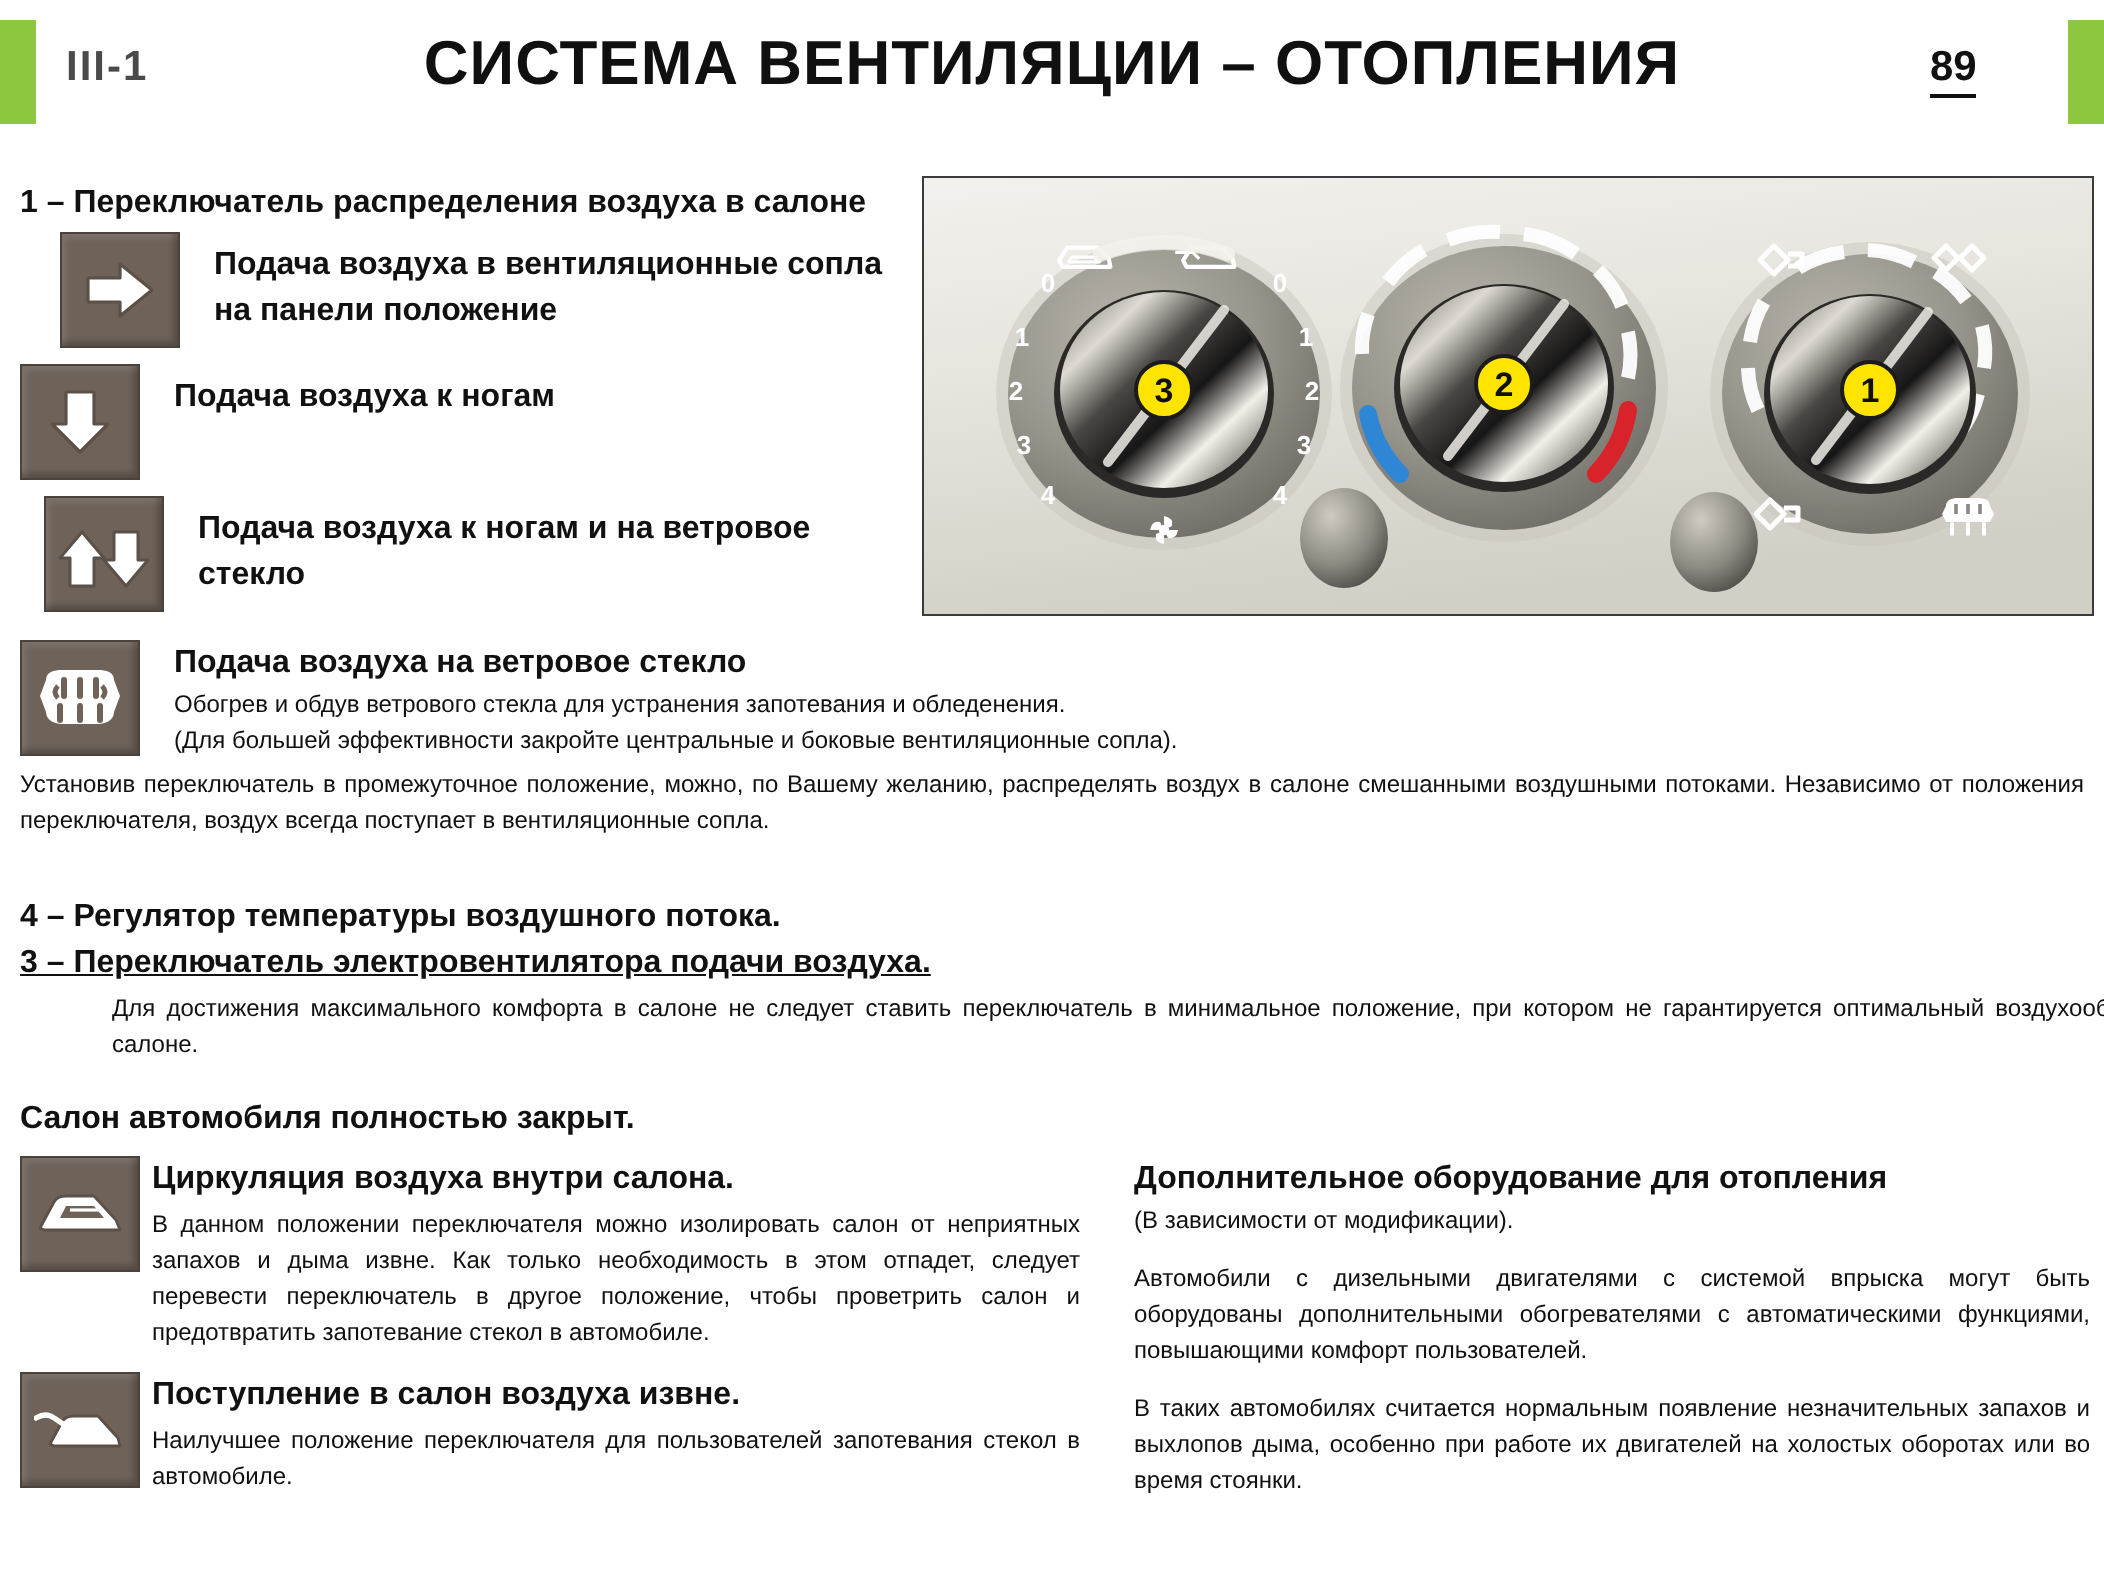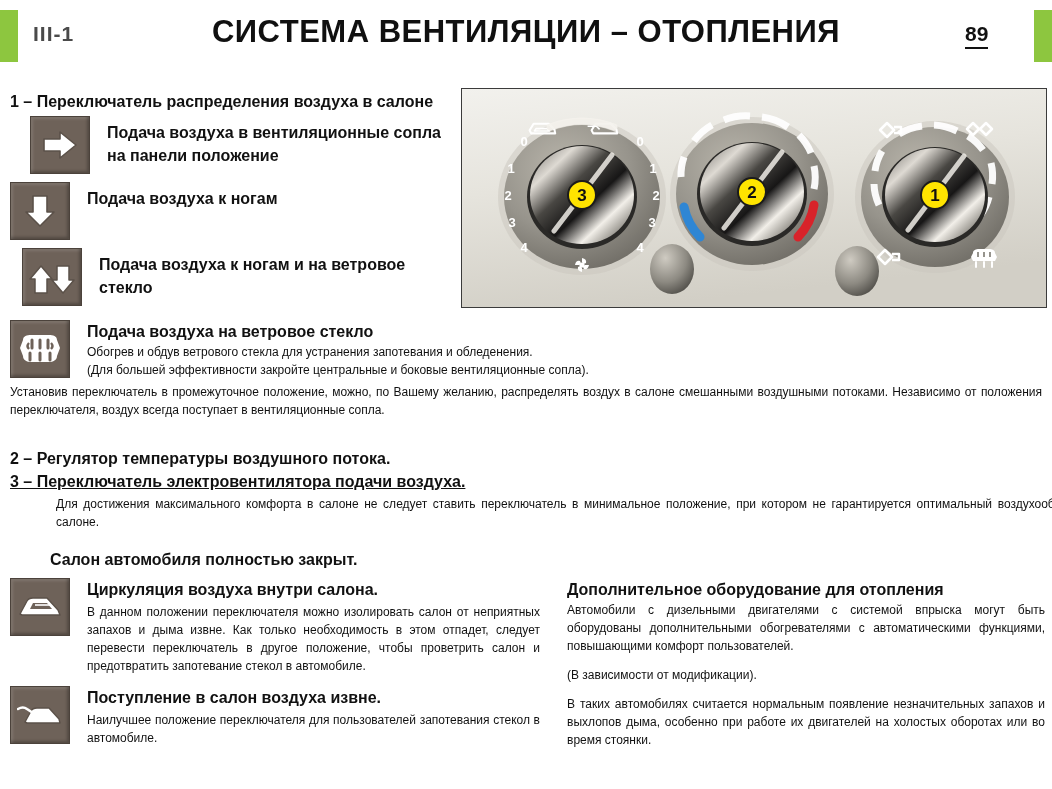--- a/index.html
+++ b/index.html
@@ -71,26 +71,26 @@
     border:1px solid #3b3b3b;
     background:linear-gradient(170deg,#efeeea 0%,#e7e5df 35%,#dedbd3 70%,#d4d1c8 100%);
     overflow:hidden;
   }
 
   
   .p-intro{position:absolute;left:10px;top:383px;width:1032px;}
   .p-2{position:absolute;left:10px;top:447px;width:600px;}
   .p-3{position:absolute;left:10px;top:470px;width:600px;text-decoration:underline;}
   .p-comfort{position:absolute;left:10px;top:495px;width:1032px;margin-left:46px;}
-  .p-closed{position:absolute;left:10px;top:548px;width:600px;margin-left:40px;}
+  .p-closed{position:absolute;left:10px;top:548px;width:600px;}
 
   
   .b-left{position:absolute;left:10px;top:578px;width:530px;}
   .b-right{position:absolute;left:567px;top:578px;width:478px;}
-  .blk{display:flex;align-items:flex-start;gap:17px;margin-bottom:11px;}
+  .blk{display:flex;align-items:flex-start;gap:6px;margin-bottom:11px;}
   .blk .txt{flex:1;}
   .blk .txt .lbl-head{margin-bottom:2px;}
   .para{margin-bottom:11px;}
 </style>
 </head>
 <body>
 
 <div class="header">
   <div class="green-bar left"></div>
   <div class="green-bar right"></div>
@@ -307,21 +307,21 @@
       <ellipse cx="473" cy="108" rx="53" ry="50" fill="#2a2927"></ellipse>
       <ellipse cx="473" cy="106" rx="50" ry="47" fill="url(#capG)"></ellipse>
       <path d="M446 141 L502 67" stroke="#efece6" stroke-width="5" opacity=".85" stroke-linecap="round"></path>
       <circle cx="473" cy="106" r="14" fill="#ffe400" stroke="#1b1b1b" stroke-width="2"></circle>
       <text x="473" y="112" text-anchor="middle" font-family="Liberation Sans, sans-serif" font-size="17" font-weight="bold" fill="#101010">1</text>
     </g>
   </svg>
 </div>
 
 <div class="p-intro body-txt just">Установив переключатель в промежуточное положение, можно, по Вашему желанию, распределять воздух в салоне смешанными воздушными потоками. Независимо от положения переключателя, воздух всегда поступает в вентиляционные сопла.</div>
-<div class="p-2 lbl-head">2 – Регулятор температуры воздушного потока.</div>
+<div class="p-2 lbl-head">4 – Регулятор температуры воздушного потока.</div>
 <div class="p-3 lbl-head">3 – Переключатель электровентилятора подачи воздуха.</div>
 <div class="p-comfort body-txt just">Для достижения максимального комфорта в салоне не следует ставить переключатель в минимальное положение, при котором не гарантируется оптимальный воздухообмен в салоне.</div>
 <div class="p-closed lbl-head">Салон автомобиля полностью закрыт.</div>
 
 <div class="b-left">
 
   <div class="blk">
     <div class="icon-tile">
       <svg width="46" height="30" viewBox="0 0 46 30">
         <path d="M3 22 L10 9 C11 7,13 6,16 6 H30 L41 18 L43 23 H5 Z" fill="#ffffff" stroke="#5b5149" stroke-width="1.4" stroke-linejoin="round"></path>
@@ -346,16 +346,16 @@
     <div class="txt">
       <div class="lbl-head">Поступление в салон воздуха извне.</div>
       <div class="body-txt just">Наилучшее положение переключателя для пользователей запотевания стекол в автомобиле.</div>
     </div>
   </div>
 
 </div>
 
 <div class="b-right">
   <div class="lbl-head">Дополнительное оборудование для отопления</div>
+  <div class="body-txt" style="margin-bottom:11px;">(В зависимости от модификации).</div>
   <div class="body-txt just para">Автомобили с дизельными двигателями с системой впрыска могут быть оборудованы дополнительными обогревателями с автоматическими функциями, повышающими комфорт пользователей.</div>
-  <div class="body-txt" style="margin-bottom:11px;">(В зависимости от модификации).</div>
   <div class="body-txt just para">В таких автомобилях считается нормальным появление незначительных запахов и выхлопов дыма, особенно при работе их двигателей на холостых оборотах или во время стоянки.</div>
 </div>
 
 </body></html>

